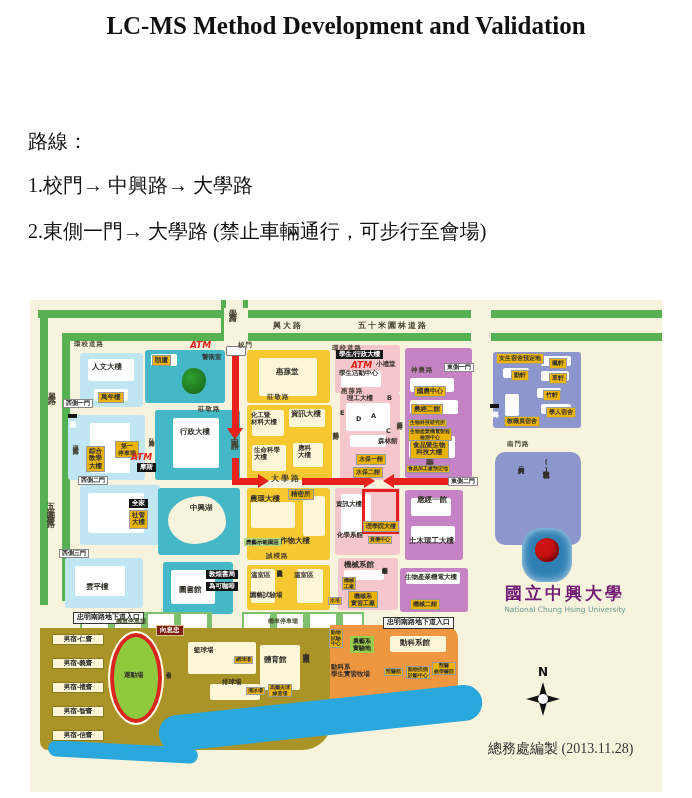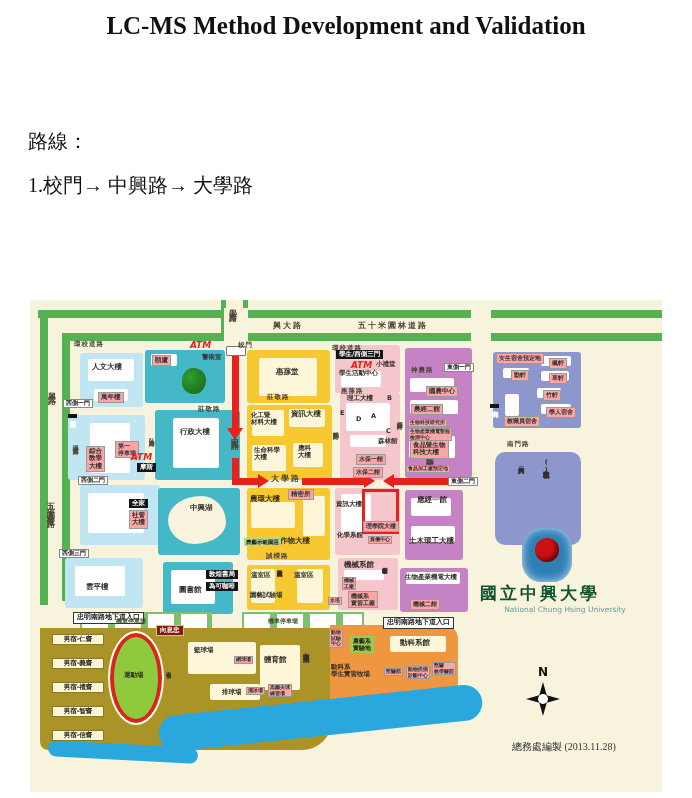--- a/index.html
+++ b/index.html
@@ -51,49 +51,50 @@
   .rhs{font-size:6.5px;font-weight:bold;letter-spacing:1px;color:#4a4434;}
   .rv,.rvs{writing-mode:vertical-rl;text-orientation:upright;font-weight:bold;color:#4a4434;}
   .rv{font-size:8px;letter-spacing:3px;}
   .rvs{font-size:6px;letter-spacing:1px;}
   .bl{font-size:7.5px;font-weight:bold;color:#33302a;}
   .bls{font-size:6.5px;font-weight:bold;color:#33302a;}
   .blv,.blvxs{writing-mode:vertical-rl;text-orientation:upright;font-weight:bold;color:#33302a;}
   .blv{font-size:6.5px;letter-spacing:1px;}
   .blv2{writing-mode:vertical-rl;text-orientation:upright;font-weight:bold;color:#33302a;font-size:6.5px;height:52px;}
   .blvxs{font-size:5.5px;}
-  .box,.boxs,.boxxs{background:#fca5a5;border:1px solid #9a9a9a;text-align:left;font-weight:bold;color:#333;}
+  .box,.boxs,.boxxs{background:#eab308;border:1px solid #9a9a9a;text-align:center;font-weight:bold;color:#333;}
   .box{font-size:6.5px;padding:1px 2px;}
   .boxs{font-size:6px;padding:1px 2px;}
   .boxxs{font-size:5px;padding:0 1px;}
   .shop{background:#141414;color:#fff;font-size:6.5px;padding:1px 3px;font-weight:bold;}
   .shopv{background:#141414;color:#fff;font-size:6.5px;padding:2px 1px;font-weight:bold;
          writing-mode:vertical-rl;text-orientation:upright;}
   .shoprd{background:#7a1f10;color:#fff;font-size:6.5px;padding:1px 3px;font-weight:bold;border:1px solid #d8c48a;}
   .red{color:#e8211d;font-weight:bold;font-size:9px;font-style:italic;}
   .gate{background:#fff;border:1px solid #888;font-size:6px;padding:0 2px;font-weight:bold;}
   .tunnel{background:#fff;border:1px solid #333;font-size:7px;padding:1px 3px;font-weight:bold;}
   .dorm{background:#fdf6d8;border:1px solid #8a7a20;font-size:6.5px;padding:1px 0;font-weight:bold;width:52px;text-align:center;}
   .grnbox{background:#b5d98a;font-size:5.5px;padding:1px 2px;font-weight:bold;}
   .grnbox2{background:#9ccc4f;font-size:6px;padding:2px 3px;font-weight:bold;}
   .parkl{font-size:6px;font-weight:bold;color:#44502c;}
-  .uniname{font-size:17px;font-weight:bold;color:#14532d;width:170px;text-align:left;letter-spacing:3px;
+  .uniname{font-size:17px;font-weight:bold;color:#701a75;width:170px;text-align:center;letter-spacing:3px;
            font-family:"Liberation Serif","DejaVu Serif",serif;}
   .unieng{font-size:7.5px;color:#6b9b9b;width:170px;text-align:center;}
   .maptitle{font-size:15px;font-weight:bold;color:#c53b45;width:180px;text-align:center;letter-spacing:3px;}
   .compassN{font-size:12px;font-weight:bold;color:#111;}
-  .credit{font-size:10px;color:#333;font-family:"Liberation Serif","DejaVu Serif",serif;margin-left:24px;}
+  .credit{font-size:14px;color:#333;font-family:"Liberation Serif","DejaVu Serif",serif;}
 </style>
 </head>
 <body>
 
 <div class="page">
   <div class="doc-title">LC-MS Method Development and Validation</div>
   <div class="route-heading">路線：</div>
   <div class="route-step1">1.校門→ 中興路→ 大學路</div>
+  <div class="route-step2">2.東側一門→ 大學路 (禁止車輛通行，可步行至會場)</div>
 
   <div class="map">
 
     <div class="road" style="left:8px;top:10px;width:624px;height:8px;"></div>
     <div class="road" style="left:34px;top:33px;width:598px;height:8px;"></div>
     <div class="road" style="left:10px;top:10px;width:8px;height:295px;"></div>
     <div class="road" style="left:32px;top:33px;width:8px;height:268px;"></div>
     <div class="road" style="left:191px;top:0;width:5px;height:33px;"></div>
     <div class="road" style="left:213px;top:0;width:5px;height:33px;"></div>
     <div class="gap" style="left:194px;top:8px;width:24px;height:36px;"></div>
@@ -275,25 +276,25 @@
 大樓</div>
         <div class="lb bls" style="left: 317px; top: 95px;">理工大樓</div>
         <div class="lb bls" style="left: 357px; top: 95px;">B</div>
         <div class="lb bls" style="left: 310px; top: 110px;">E</div>
         <div class="lb bls" style="left: 326px; top: 116px;">D</div>
         <div class="lb bls" style="left: 341px; top: 113px;">A</div>
         <div class="lb bls" style="left: 356px; top: 128px;">C</div>
         <div class="lb bls" style="left: 327px; top: 138px; padding-left: 21px;">森林館</div>
         <div class="lb boxs" style="left: 326px; top: 154px;">水保一館</div>
         <div class="lb boxs" style="left: 323px; top: 167px;">水保二館</div>
-        <div class="lb shop" style="left: 306px; top: 50px;">學生/西側三門</div>
+        <div class="lb shop" style="left: 306px; top: 50px;">學生/行政大樓</div>
         <div class="lb red" style="left: 321px; top: 60px;">ATM</div>
         <div class="lb bls" style="left: 346px; top: 61px;">小禮堂</div>
         <div class="lb bls" style="left: 309px; top: 70px;">學生活動中心</div>
-        <div class="lb box" style="left: 384px; top: 86px; margin-left: 12px;">國農中心</div>
+        <div class="lb box" style="left: 384px; top: 86px;">國農中心</div>
         <div class="lb box" style="left: 381px; top: 104px;">農經二館</div>
         <div class="lb boxxs" style="left: 378px; top: 119px;">生物科技研究所</div>
         <div class="lb boxxs" style="left: 378px; top: 128px;">生物產業機電製程
 檢測中心</div>
         <div class="lb box" style="left: 380px; top: 140px;">食品暨生物
 科技大樓</div>
         <div class="lb boxxs" style="left: 376px; top: 165px;">食品加工廠預定地</div>
         <div class="lb boxs" style="left: 466px; top: 53px;">女生宿舍預定地</div>
         <div class="lb boxs" style="left: 519px; top: 58px;">楓軒</div>
         <div class="lb boxs" style="left: 481px; top: 70px;">勤軒</div>
@@ -334,21 +335,21 @@
         <div class="lb dorm" style="left: 22px; top: 382px;">男宿-禮齋</div>
         <div class="lb dorm" style="left: 22px; top: 406px;">男宿-智齋</div>
         <div class="lb dorm" style="left: 22px; top: 430px;">男宿-信齋</div>
         <div class="lb bls" style="left: 94px; top: 372px;">運動場</div>
         <div class="lb blvxs" style="left: 136px; top: 368px;">司令台</div>
         <div class="lb shoprd" style="left: 126px; top: 325px;">向息忠</div>
         <div class="lb bls" style="left: 164px; top: 347px;">籃球場</div>
         <div class="lb boxxs" style="left: 204px; top: 356px;">網球場</div>
         <div class="lb bl" style="left: 234px; top: 356px;">體育館</div>
         <div class="lb blv" style="left: 272px; top: 347px;">室內游泳池</div>
-        <div class="lb bls" style="left: 192px; top: 389px;">排球場</div>
+        <div class="lb bls" style="left: 192px; top: 379px;">排球場</div>
         <div class="lb boxxs" style="left: 216px; top: 387px;">溜冰場</div>
         <div class="lb boxxs" style="left: 238px; top: 384px;">高爾夫球
 練習場</div>
         <div class="lb boxxs" style="left: 299px; top: 329px;">動物
 試驗
 中心</div>
         <div class="lb grnbox2" style="left: 320px; top: 336px;">農藝系
 實驗地</div>
         <div class="lb bl" style="left: 370px; top: 339px;">動科系館</div>
         <div class="lb bls" style="left: 301px; top: 364px;">動科系

